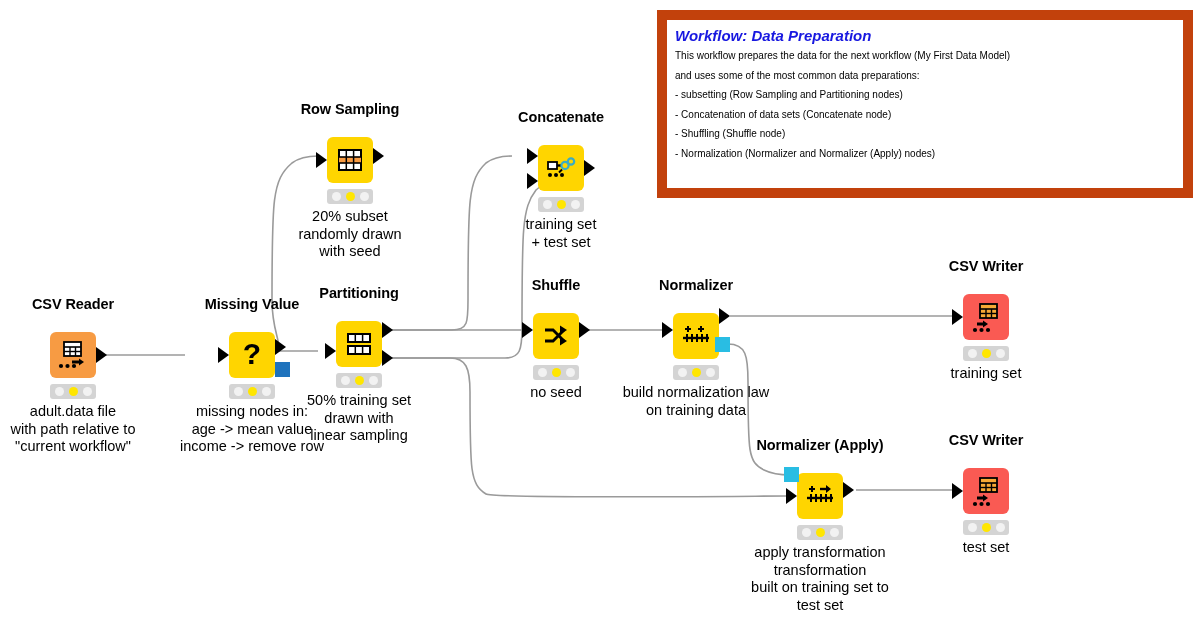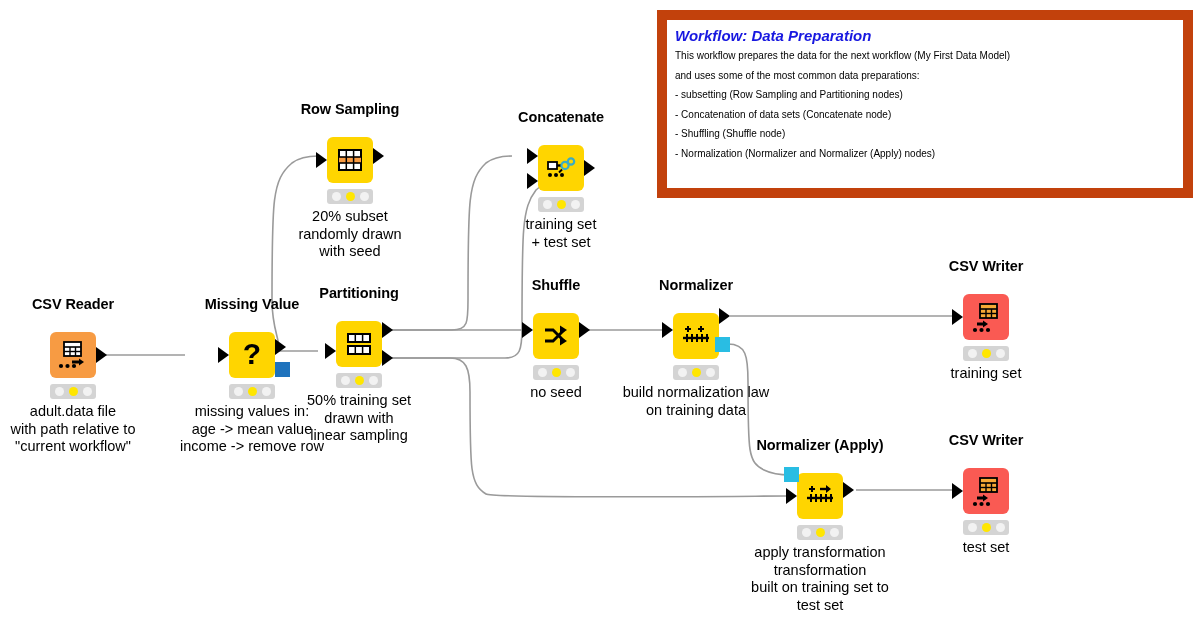--- a/index.html
+++ b/index.html
@@ -232,21 +232,21 @@
       <div class="port-in" style="top:15px;"></div>
       <div class="port-out" style="top:7px;"></div>
       <div class="port-sq sq-blue" style="left:46px; top:30px;"></div>
     </div>
     <div class="status">
       <div class="light"></div>
       <div class="light on"></div>
       <div class="light"></div>
     </div>
     <div class="caption">
-      <div>missing values in:</div>
+      <div>missing nodes in:</div>
       <div>age -&gt; mean value</div>
       <div>income -&gt; remove row</div>
     </div>
   </div>
 
   <div class="node" style="left:327px; top:137px;">
     <div class="node-title">Row Sampling</div>
     <div class="node-box bg-yellow">
       <div class="icon-wrap">
         <svg width="46" height="46" viewBox="0 0 46 46">

